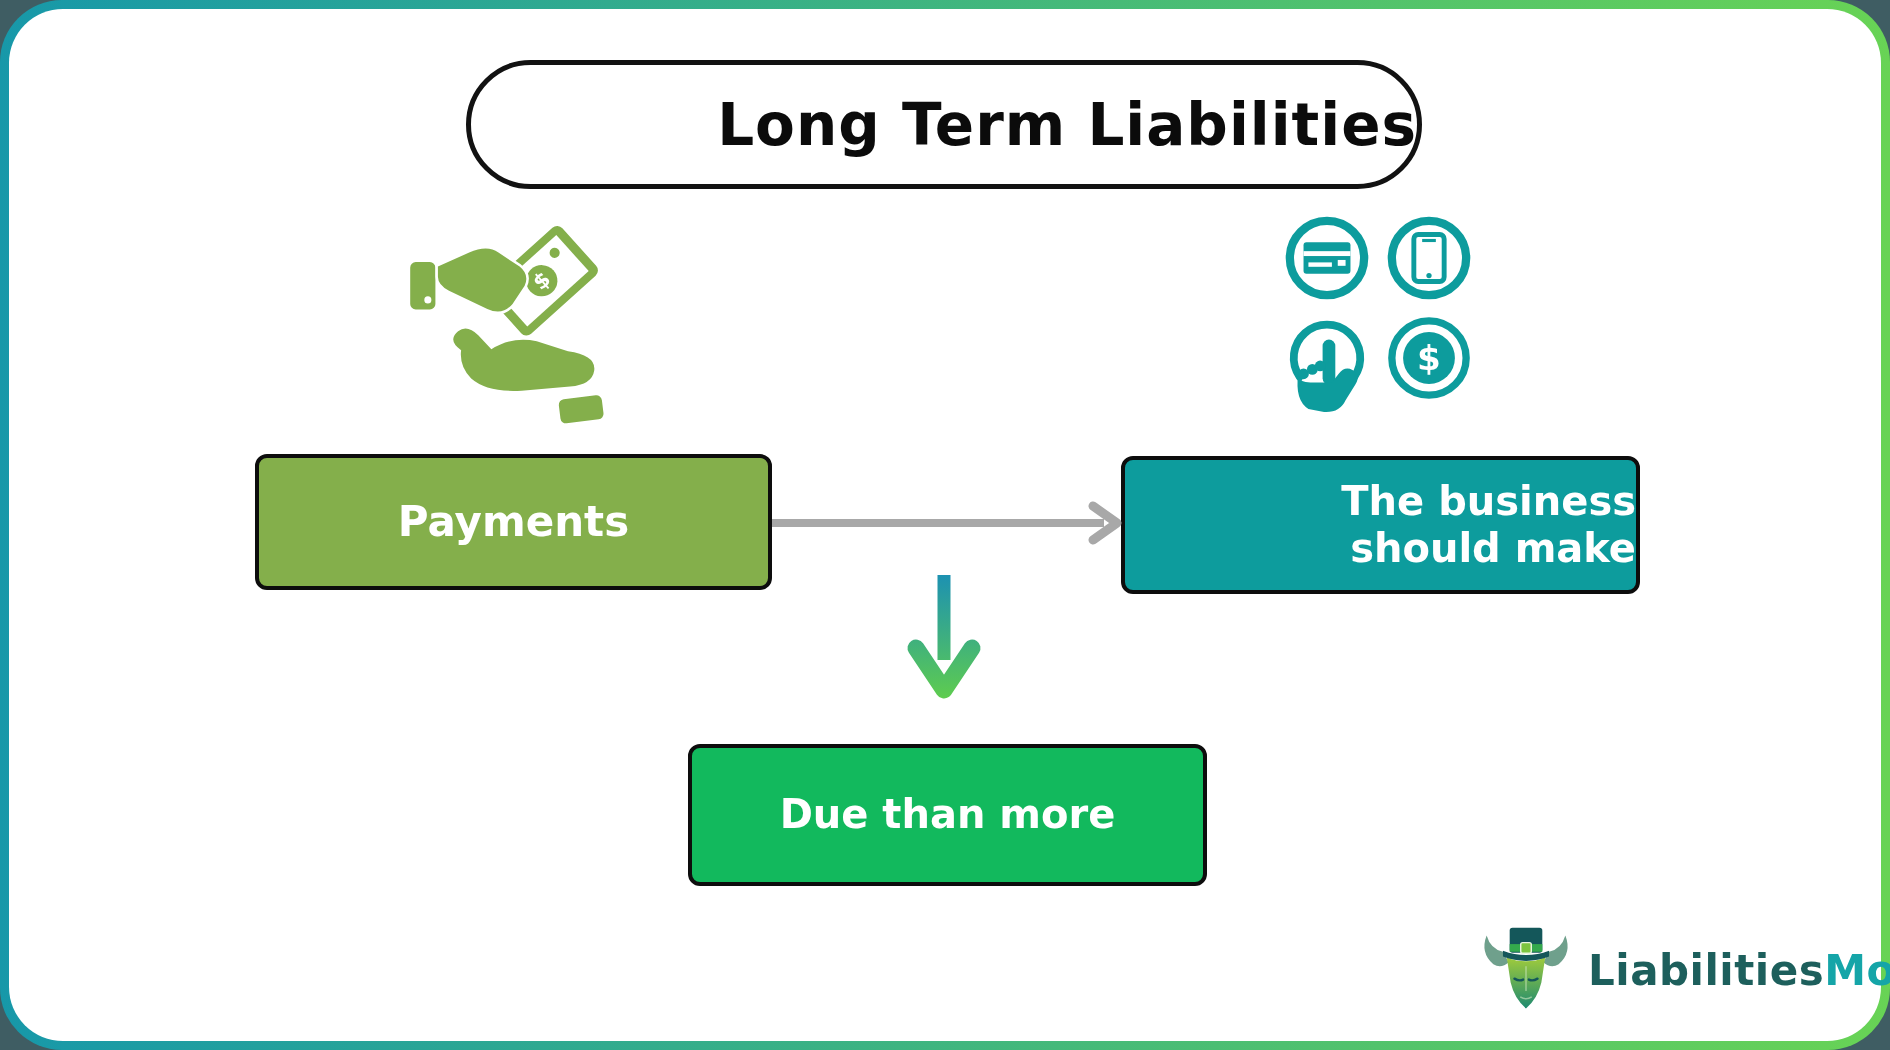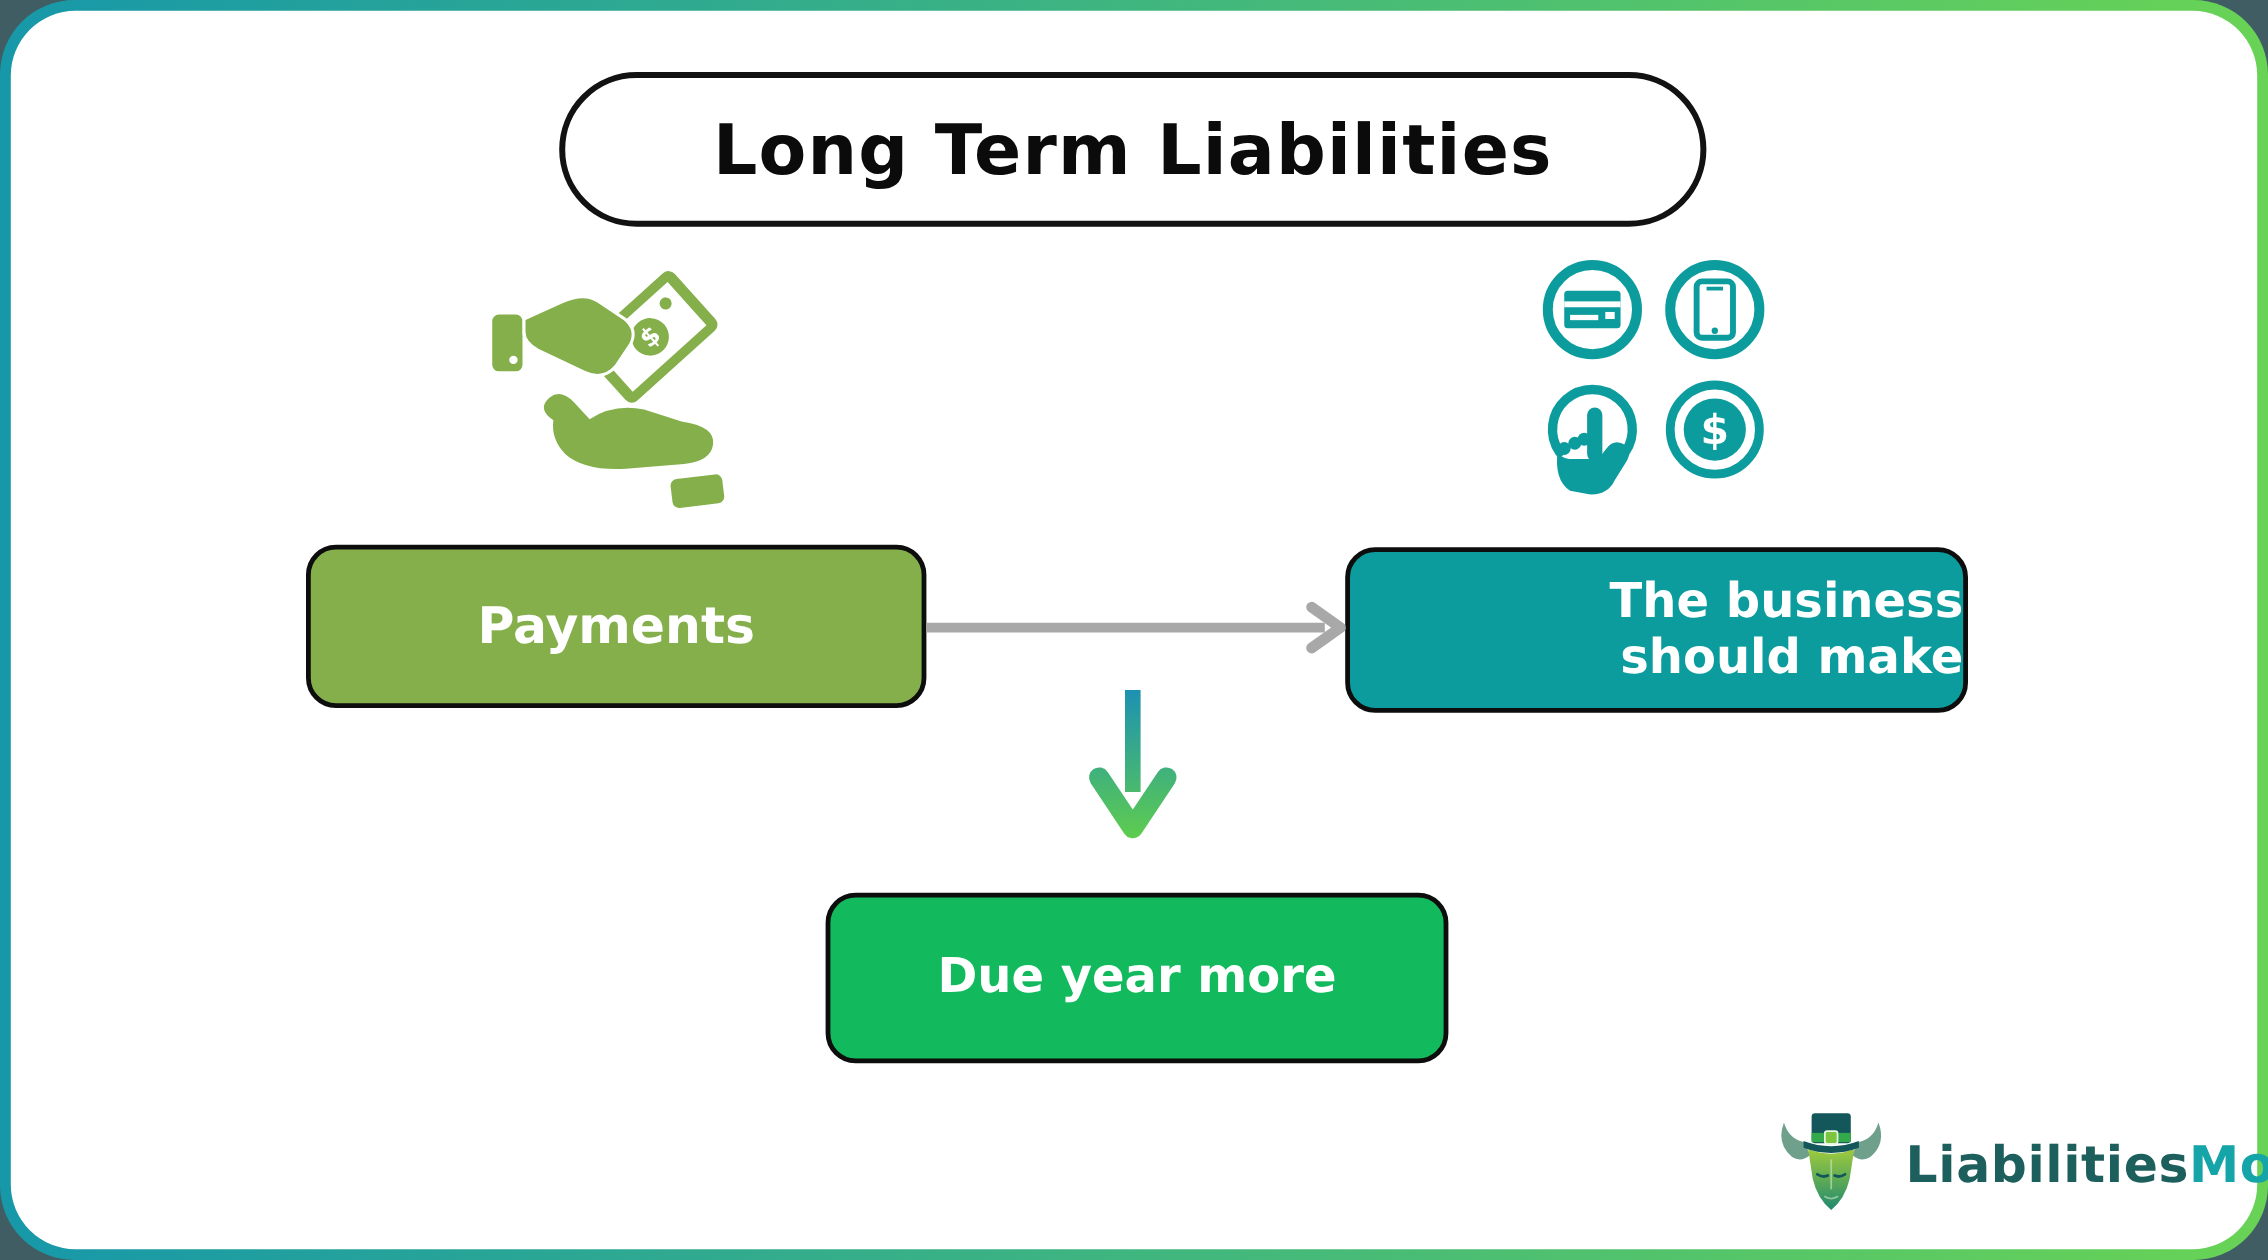--- a/index.html
+++ b/index.html
@@ -3,24 +3,24 @@
 <meta charset="utf-8">
 <style>
   html,body{margin:0;padding:0;background:#3F5D63;}
   .stage{position:relative;width:1890px;height:1050px;background:var(--outside,#3F5D63);overflow:hidden;
          font-family:"DejaVu Sans","Liberation Sans",sans-serif;}
   .frame{position:absolute;inset:0;border-radius:62px;padding:9px;box-sizing:border-box;
          background:linear-gradient(90deg,var(--frame-teal,#1798A9),var(--frame-green,#68D355));}
   .card{width:100%;height:100%;background:var(--card-bg,#fff);border-radius:54px;}
   .abs{position:absolute;}
   .title-pill{left:466px;top:60px;width:956px;height:129px;border:5px solid #121212;border-radius:200px;
-              display:flex;align-items:center;justify-content:center;box-sizing:border-box;background:#fff;}
+              display:flex;align-items:center;justify-content:flex-end;box-sizing:border-box;background:#fff;}
   .title-pill span{font-size:58px;font-weight:bold;color:#0b0b0b;letter-spacing:1px;}
   .node{display:flex;flex-direction:column;align-items:center;justify-content:center;
-        border:4px solid #0d0d0d;border-radius:25px;box-sizing:border-box;color:#fff;
+        border:4px solid #0d0d0d;border-radius:12px;box-sizing:border-box;color:#fff;
         font-weight:bold;text-align:center;}
   .node span{display:block;line-height:1.18;}
   .payments-box{left:255px;top:454px;width:517px;height:136px;background:var(--olive,#84AF4B);font-size:42px;}
   .business-box{left:1121px;top:456px;width:519px;height:138px;background:var(--teal,#0D9C9D);font-size:40px;align-items:flex-end;}
   .due-box{left:688px;top:744px;width:519px;height:142px;background:var(--jade,#12B95D);font-size:40px;}
   .icon-grid{left:1283px;top:214px;width:190px;display:grid;grid-template-columns:88px 88px;
              grid-column-gap:14px;grid-row-gap:12px;}
   .icon-grid svg{overflow:visible;color:var(--teal,#0D9C9D);}
   .hand-icon{left:398px;top:192px;}
   .hand-icon svg{color:var(--olive,#84AF4B);}
@@ -99,21 +99,21 @@
   <div class="abs node payments-box">
     <span>Payments</span>
   </div>
 
   <div class="abs node business-box">
     <span>The business</span>
     <span>should make</span>
   </div>
 
   <div class="abs node due-box">
-    <span>Due year more</span>
+    <span>Due than more</span>
   </div>
 
   <svg class="abs connectors" width="1890" height="1050" viewBox="0 0 1890 1050">
     <defs>
       <linearGradient id="vgrad" gradientUnits="userSpaceOnUse" x1="944" y1="572" x2="944" y2="698">
         <stop offset="0" style="stop-color:var(--arrow-top,#1B90B4)"></stop>
         <stop offset="1" style="stop-color:var(--arrow-bottom,#5ECC4F)"></stop>
       </linearGradient>
     </defs>
     <g>

